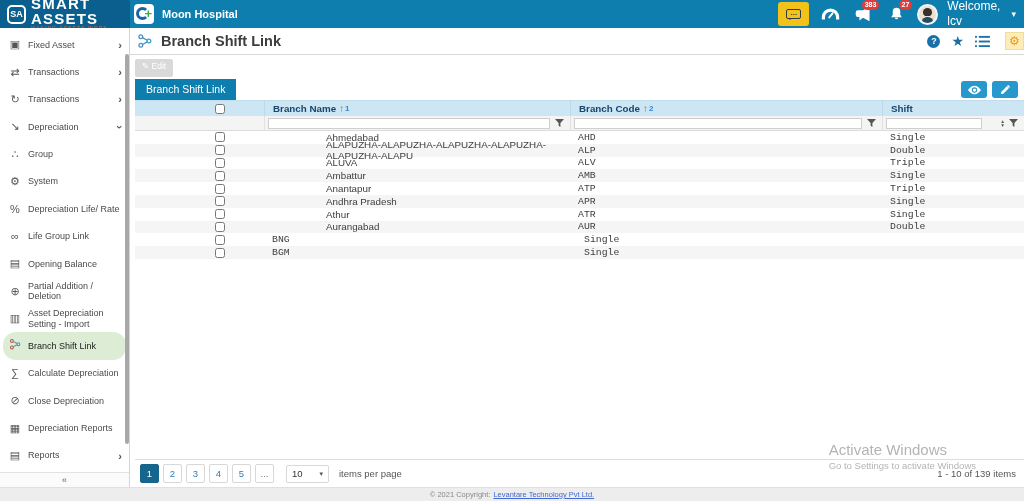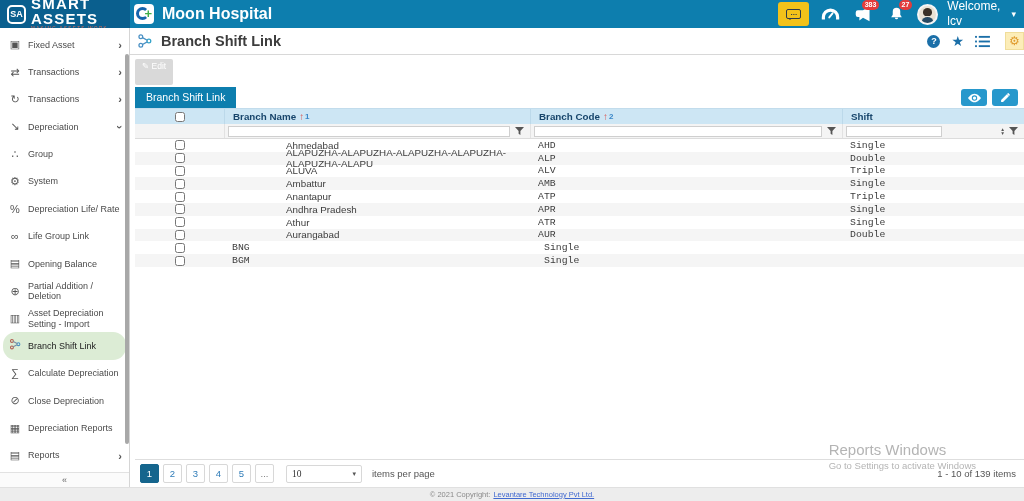--- a/index.html
+++ b/index.html
@@ -12,21 +12,21 @@
   .topbar { height:28px; background:#0d7eae; display:flex; align-items:center; flex:none; }
   .brand { width:130px; height:28px; background:#0a5f8e; display:flex; align-items:center; gap:5px; padding-left:7px; flex:none; }
   .brand-logo { width:19px; height:19px; border:2px solid #fff; border-radius:5px; color:#fff; font-size:9px; font-weight:bold; display:flex; align-items:center; justify-content:center; }
   .brand-text { line-height:1; }
   .brand-text .l1,.brand-text .l2 { color:#fff; font-weight:bold; font-size:15px; letter-spacing:1.2px; }
   .brand-text .tag { color:#e06a55; font-size:4.5px; letter-spacing:1.4px; margin-top:1px; }
   .org { display:flex; align-items:center; gap:8px; margin-left:4px; }
   .org-logo { width:20px; height:20px; background:#fff; border-radius:4px; position:relative; overflow:hidden; }
   .org-ring { position:absolute; left:2px; top:3px; width:13px; height:13px; border:3px solid #1565ad; border-radius:50%; border-right-color:transparent; }
   .org-plus { position:absolute; right:2px; top:2px; color:#3fae49; font-weight:bold; font-size:13px; line-height:15px; }
-  .org-name { color:#fff; font-weight:bold; font-size:16px; }
+  .org-name { color:#fff; font-weight:bold; font-size:11px; }
   .topbar-right { margin-left:auto; display:flex; align-items:center; gap:9px; padding-right:8px; height:100%; }
   .chat-btn { width:31px; height:24px; background:#f2c21a; border:none; border-radius:3px; display:flex; align-items:center; justify-content:center; cursor:pointer; }
   .chat-bubble { width:15px; height:10px; border:1.6px solid #2e3b49; border-radius:2px; position:relative; color:#2e3b49; font-size:8px; line-height:6px; text-align:center; font-weight:bold; }
   .chat-bubble::after { content:""; position:absolute; left:1px; bottom:-4px; border:2.5px solid transparent; border-top-color:#2e3b49; }
   .tb-ico { position:relative; width:24px; height:24px; display:flex; align-items:center; justify-content:center; cursor:pointer; }
   .badge { position:absolute; top:-2px; right:-4px; background:#e23c3c; color:#fff; font-size:7px; line-height:10px; padding:0 3px; border-radius:6px; font-weight:bold; }
   .avatar { width:21px; height:21px; border-radius:50%; background:#e9e2d4; border:2px solid #f5f5f5; overflow:hidden; position:relative; flex:none; }
   .avatar::before { content:""; position:absolute; left:4px; top:2px; width:9px; height:8px; border-radius:50% 50% 45% 45%; background:#3a3026; }
   .avatar::after { content:""; position:absolute; left:3px; top:11px; width:11px; height:8px; border-radius:50% 50% 0 0; background:#274a63; }
   .welcome { color:#fff; font-size:12px; line-height:1.25; }
@@ -51,29 +51,29 @@
   .main { flex:1; background:#fff; display:flex; flex-direction:column; min-width:0; position:relative; }
   .page-header { height:27px; border-bottom:1px solid #d8d8d8; display:flex; align-items:center; padding-left:7px; flex:none; }
   .page-title { font-size:14.5px; color:#3d3d3d; margin-left:7px; }
   .ph-right { margin-left:auto; display:flex; align-items:center; gap:11px; }
   .q-circle { width:13px; height:13px; border-radius:50%; background:#1b6fa8; color:#fff; font-size:9px; font-weight:bold; display:flex; align-items:center; justify-content:center; cursor:pointer; }
   .star-ico { color:#1b6fa8; font-size:14px; cursor:pointer; }
   .list-ico { cursor:pointer; display:flex; }
   .gear-box { width:19px; height:18px; background:#fcedb8; border:1px solid #f0dd9a; display:flex; align-items:center; justify-content:center; color:#e09b2d; font-size:12px; margin-left:4px; cursor:pointer; }
 
   .content-body { flex:1; display:flex; flex-direction:column; padding-left:5px; min-height:0; position:relative; }
-  .edit-btn { margin-top:4px; align-self:flex-start; background:#d9d9d9; color:#fff; border:none; border-radius:2px; font-size:8.5px; padding:2px 7px 14px; cursor:default; }
+  .edit-btn { margin-top:4px; align-self:flex-start; background:#d9d9d9; color:#fff; border:none; border-radius:2px; font-size:8.5px; padding:2px 7px 6px; cursor:default; }
   .tab-row { display:flex; align-items:flex-end; margin-top:2px; padding-right:6px; }
   .tab-btn { background:#0d7eae; color:#fff; border:none; font-size:10.5px; padding:4px 11px 5px; cursor:pointer; }
   .tab-actions { margin-left:auto; display:flex; gap:5px; margin-bottom:2px; }
   .act-btn { width:26px; height:17px; background:#2798cc; border:none; border-radius:3px; display:flex; align-items:center; justify-content:center; cursor:pointer; }
 
   
   .grid { margin-right:0; border-top:1px solid #c2dcec; font-size:9.8px; }
-  .g-row { display:flex; align-items:center; }
+  .g-row { display:flex; align-items:center;padding-left:40px; }
   .c0 { width:89px; flex:none; display:flex; align-items:center; justify-content:center; align-self:stretch; }
   .c1 { width:306px; flex:none; align-self:stretch; display:flex; align-items:center; }
   .c2 { width:312px; flex:none; align-self:stretch; display:flex; align-items:center; }
   .c3 { flex:1; align-self:stretch; display:flex; align-items:center; }
   .g-head { background:#cde6f4; height:15px; color:#17456b; font-weight:bold; }
   .g-head .c1,.g-head .c2,.g-head .c3 { padding-left:8px; border-left:1px solid #bcd9ea; }
   .sort-arrow { color:#d9534f; margin-left:3px; font-weight:normal; }
   .sort-num { color:#3a87c8; font-size:8px; margin-left:1px; }
   .g-filter { background:#f4f4f4; height:15px; border-bottom:1px solid #dcdcdc; }
   .g-filter .c1,.g-filter .c2,.g-filter .c3 { padding:0 4px 0 3px; border-left:1px solid #e2e2e2; gap:3px; }
@@ -88,21 +88,21 @@
   .g-data input[type=checkbox] { width:10px; height:10px; accent-color:#fff; }
   .g-head input[type=checkbox] { width:10px; height:10px; }
 
   .grid-spacer { flex:1; }
 
   
   .pager { height:28px; border-top:1px solid #dedede; display:flex; align-items:center; gap:4px; padding:0 8px 0 5px; flex:none; background:#fff; }
   .pg-btn { min-width:19px; height:19px; border:1px solid #d8d8d8; background:#fff; color:#2f7cb8; font-size:9.5px; border-radius:2px; cursor:pointer; }
   .pg-btn.active { background:#15658d; color:#fff; border-color:#15658d; }
   .pg-btn.more { color:#777; }
-  .pg-select { width:76px; height:18px; border:1px solid #d8d8d8; border-radius:2px; display:flex; align-items:center; justify-content:space-between; padding:0 5px; font-size:9.5px; color:#333; margin-left:8px; cursor:pointer; background:#fff;font-family:Liberation Serif, serif; }
+  .pg-select { width:43px; height:18px; border:1px solid #d8d8d8; border-radius:2px; display:flex; align-items:center; justify-content:space-between; padding:0 5px; font-size:9.5px; color:#333; margin-left:8px; cursor:pointer; background:#fff; }
   .pg-select .caret2 { font-size:7px; color:#555; }
   .pg-label { font-size:9.5px; color:#555; margin-left:6px; }
   .pg-range { margin-left:auto; font-size:9.5px; color:#555; }
 
   
   .watermark { position:absolute; right:48px; bottom:16px; color:#b4b4b4; text-align:left; pointer-events:none; z-index:5; }
   .watermark .w1 { font-size:15px; }
   .watermark .w2 { font-size:9.5px; margin-top:2px; }
 
   
@@ -443,21 +443,21 @@
           <button class="pg-btn more">...</button>
           <div class="pg-select">
             <span>10</span>
             <span class="caret2">▾</span>
           </div>
           <span class="pg-label">items per page</span>
           <span class="pg-range">1 - 10 of 139 items</span>
         </div>
 
         <div class="watermark">
-          <div class="w1">Reports Windows</div>
+          <div class="w1">Activate Windows</div>
           <div class="w2">Go to Settings to activate Windows</div>
         </div>
 
       </div>
     </main>
   </div>
 
   <footer class="footer">
     <span>© 2021 Copyright:</span>
     <a>Levantare Technology Pvt Ltd.</a>

